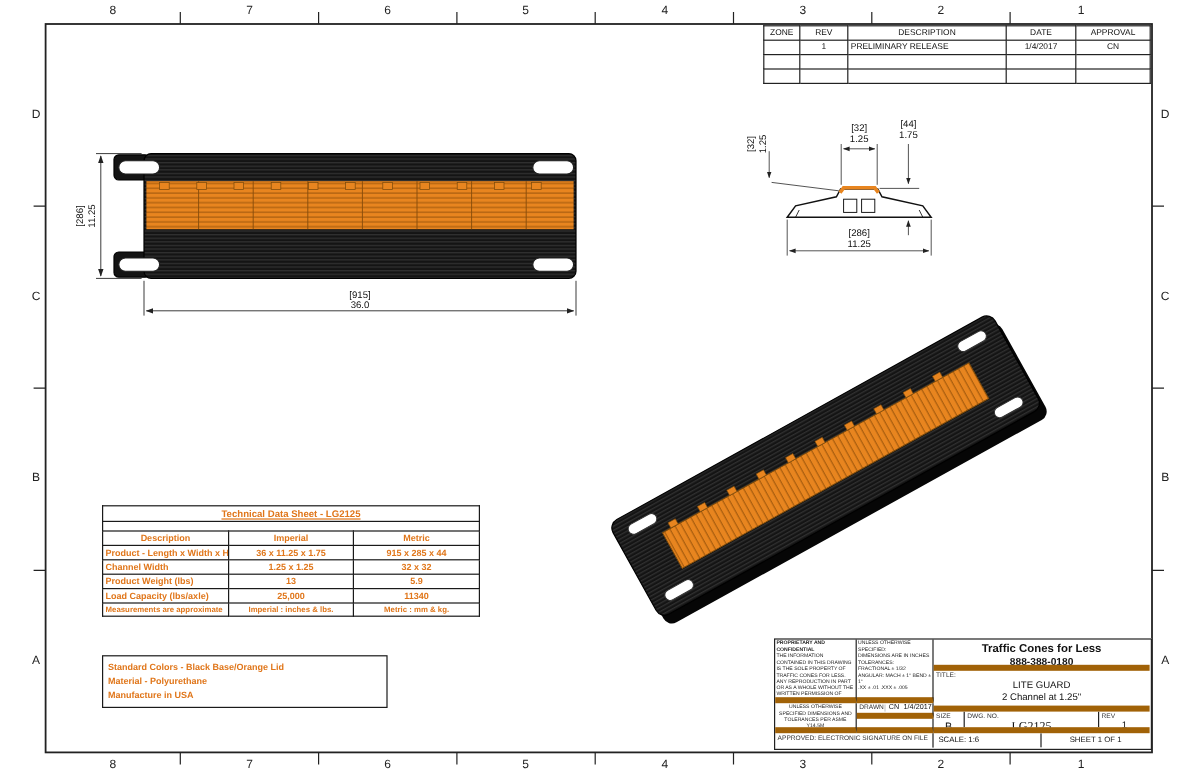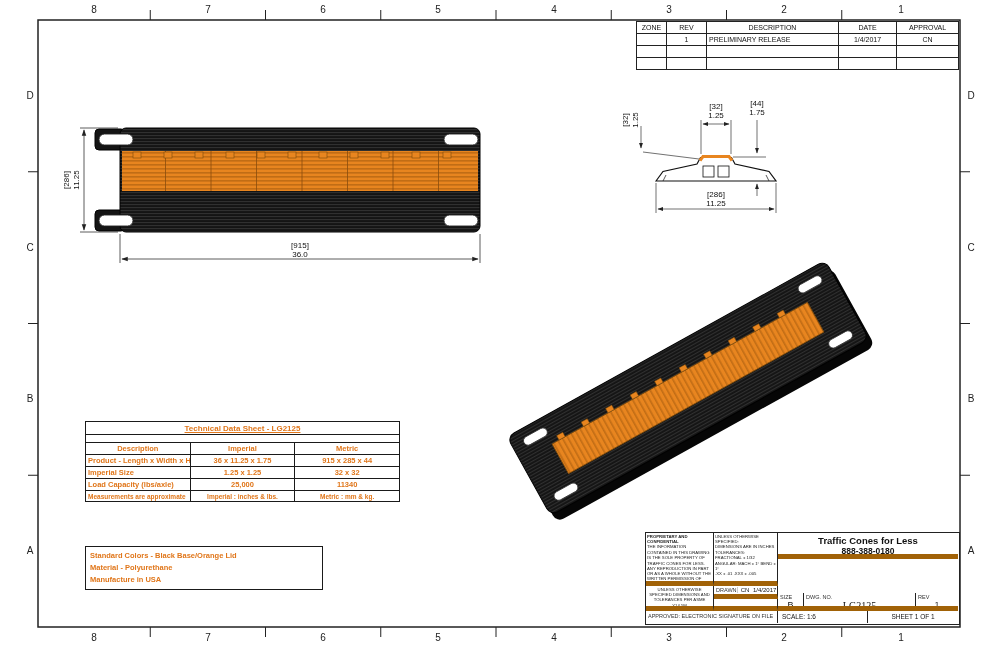--- a/index.html
+++ b/index.html
@@ -239,23 +239,28 @@
       <td style="width:148px">Description</td>
       <td style="width:84px">Imperial</td>
       <td style="width:83px">Metric</td>
     </tr>
     <tr>
       <td class="d">Product - Length x Width x Height</td>
       <td>36 x 11.25 x 1.75</td>
       <td>915 x 285 x 44</td>
     </tr>
     <tr>
-      <td class="d">Imperial Size</td>
+      <td class="d">Channel Width</td>
       <td>1.25 x 1.25</td>
       <td>32 x 32</td>
+    </tr>
+    <tr>
+      <td class="d">Product Weight (lbs)</td>
+      <td>13</td>
+      <td>5.9</td>
     </tr>
     <tr>
       <td class="d">Load Capacity (lbs/axle)</td>
       <td>25,000</td>
       <td>11340</td>
     </tr>
     <tr class="small">
       <td class="d">Measurements are approximate</td>
       <td>Imperial : inches &amp; lbs.</td>
       <td>Metric : mm &amp; kg.</td>
@@ -305,20 +310,25 @@
 
     <div class="cell br bb" style="left:68px;top:65.5px;width:64px;height:12.5px;">
       <span style="font-size:5.5px;color:#333;padding-left:2px;">CHECKED</span>
     </div>
 
     <div class="cell bb ctr" style="left:132px;top:0;width:180px;height:26px;padding-top:2px;">
       <div style="font-weight:bold;font-size:9.5px;">Traffic Cones for Less</div>
       <div style="font-weight:bold;font-size:8.5px;">888-388-0180</div>
     </div>
 
+    <div class="cell bb" style="left:132px;top:26px;width:180px;height:34px;">
+      <span class="lbl">TITLE:</span>
+      <div class="ctr" style="font-size:8px;line-height:1.3;">LITE GUARD</div>
+      <div class="ctr" style="font-size:8px;line-height:1.3;">2 Channel at 1.25"</div>
+    </div>
 
     <div class="cell bb" style="left:132px;top:60px;width:180px;height:18px;display:flex;">
       <span class="br" style="width:26px;">
         <span class="lbl">SIZE</span>
         <span class="ctr" style="display:block;font-size:9px;">B</span>
       </span>
       <span class="br" style="width:112px;">
         <span class="lbl">DWG. NO.</span>
         <span class="ctr" style="display:block;font-size:10px;font-family:Liberation Serif, serif;">LG2125</span>
       </span>

